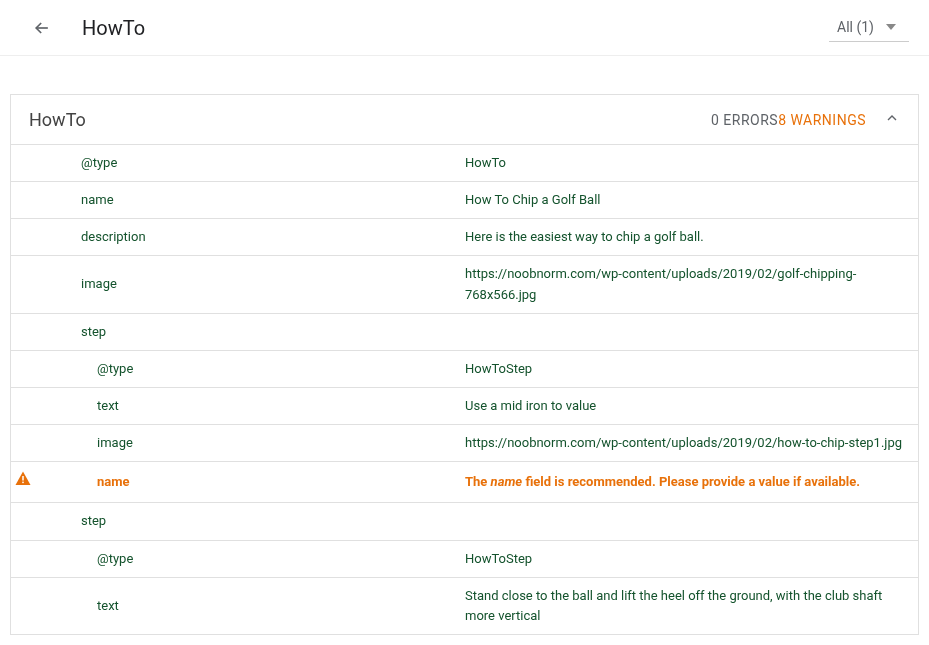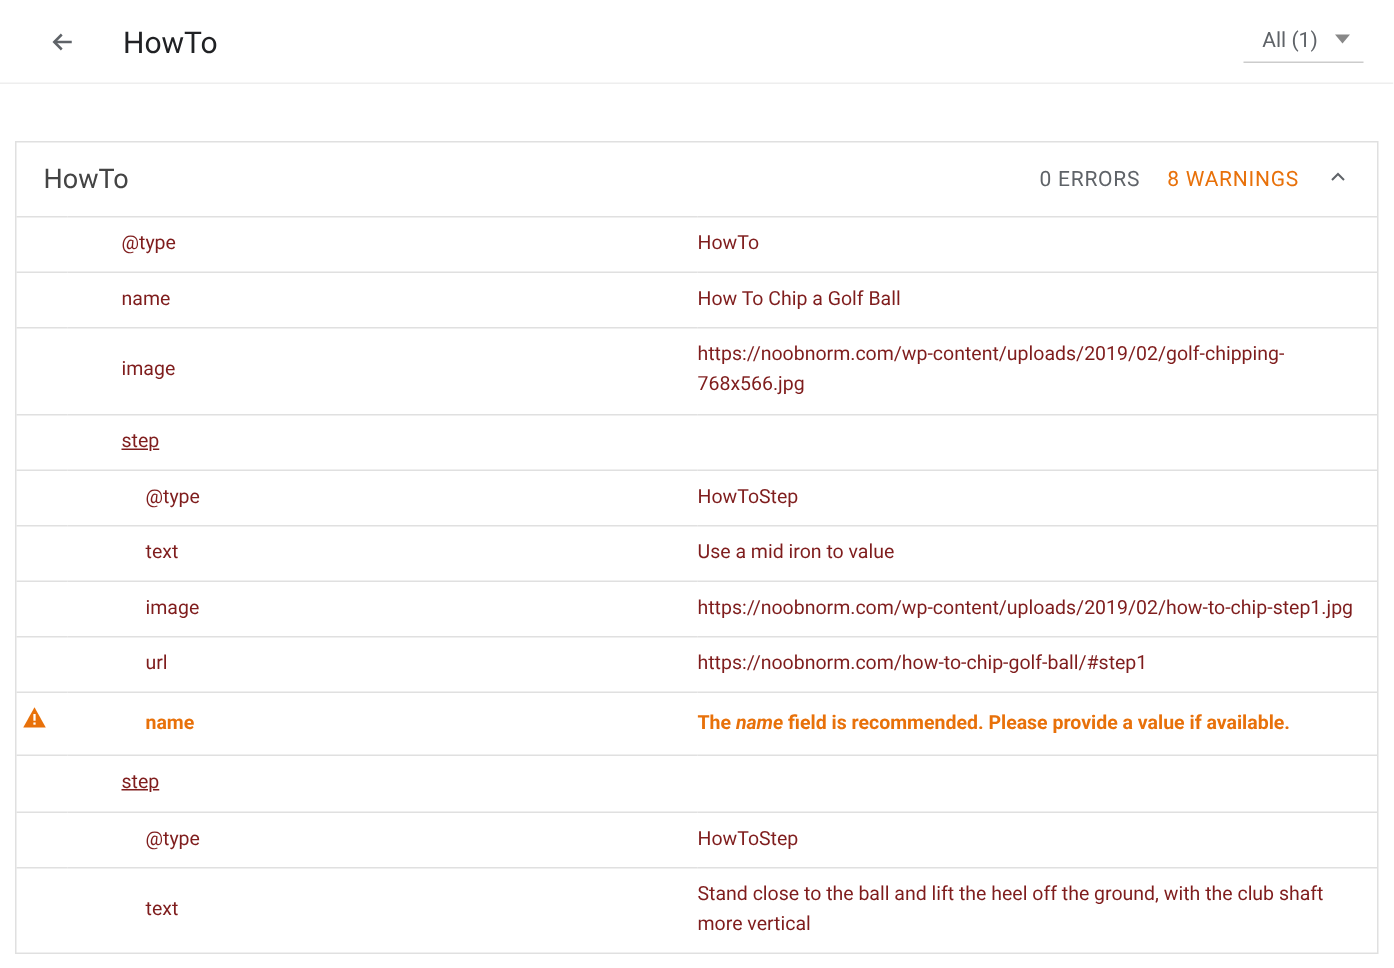--- a/index.html
+++ b/index.html
@@ -35,21 +35,20 @@
   .filter-dropdown {
     display: flex;
     align-items: center;
     gap: 12px;
     color: #5f6368;
     font-size: 14px;
     padding: 6px 4px 6px 8px;
     border-bottom: 1px solid #ccc;
     min-width: 80px;
     cursor: pointer;
-    justify-content: center;
   }
   .filter-caret svg { width: 10px; height: 10px; fill: #888; }
 
   .main-area {
     padding: 38px 10px 10px 10px;
   }
   .panel {
     border: 1px solid #e0e0e0;
     background: #fff;
   }
@@ -61,21 +60,20 @@
   }
   .panel-title {
     font-size: 18px;
     color: #444;
     flex: 1;
   }
   .err-count {
     color: #5f6368;
     font-size: 14px;
     letter-spacing: 0.5px;
-    margin-right: 18px;
   }
   .warn-count {
     color: #e8710a;
     font-size: 14px;
     letter-spacing: 0.5px;
     margin-right: 18px;
   }
   .collapse-icon svg { width: 16px; height: 16px; stroke: #5f6368; stroke-width: 2; fill: none; }
 
   table.data-table {
@@ -84,34 +82,34 @@
     table-layout: fixed;
   }
   table.data-table tr {
     border-top: 1px solid #e0e0e0;
   }
   table.data-table td {
     padding: 8px 10px 8px 0;
     vertical-align: middle;
     font-size: 13px;
     line-height: 1.55;
-    color: #7f1d1d;
+    color: #14532d;
     word-wrap: break-word;
   }
   col.c-icon { width: 34px; }
   col.c-key  { width: 420px; }
   col.c-val  {  }
 
   td.icon-cell { text-align: center; padding: 0; }
   .warn-icon svg { width: 18px; height: 18px; }
 
   td.key-cell { font-weight: 400; }
   .indent-0 { padding-left: 36px !important; }
   .indent-1 { padding-left: 52px !important; }
-  .bold-key { font-weight: 700; text-decoration: underline; }
+  .bold-key { font-weight: 700; }
 
   tr.warning td.key-cell,
   tr.warning td.val-cell { color: #e8710a; font-weight: 700; }
   tr.warning em { font-style: italic; }
 </style>
 </head>
 <body>
 
 <div class="top-header">
   <div class="back-arrow">
@@ -156,20 +154,25 @@
             <td class="key-cell indent-0">@type</td>
             <td class="val-cell">HowTo</td>
           </tr>
           <tr>
             <td class="icon-cell"></td>
             <td class="key-cell indent-0">name</td>
             <td class="val-cell">How To Chip a Golf Ball</td>
           </tr>
           <tr>
             <td class="icon-cell"></td>
+            <td class="key-cell indent-0">description</td>
+            <td class="val-cell">Here is the easiest way to chip a golf ball.</td>
+          </tr>
+          <tr>
+            <td class="icon-cell"></td>
             <td class="key-cell indent-0">image</td>
             <td class="val-cell">https://noobnorm.com/wp-content/uploads/2019/02/golf-chipping-768x566.jpg</td>
           </tr>
           <tr>
             <td class="icon-cell"></td>
             <td class="key-cell indent-0 bold-key">step</td>
             <td class="val-cell"></td>
           </tr>
           <tr>
             <td class="icon-cell"></td>
@@ -178,25 +181,20 @@
           </tr>
           <tr>
             <td class="icon-cell"></td>
             <td class="key-cell indent-1">text</td>
             <td class="val-cell">Use a mid iron to value</td>
           </tr>
           <tr>
             <td class="icon-cell"></td>
             <td class="key-cell indent-1">image</td>
             <td class="val-cell">https://noobnorm.com/wp-content/uploads/2019/02/how-to-chip-step1.jpg</td>
-          </tr>
-          <tr>
-            <td class="icon-cell"></td>
-            <td class="key-cell indent-1">url</td>
-            <td class="val-cell">https://noobnorm.com/how-to-chip-golf-ball/#step1</td>
           </tr>
           <tr class="warning">
             <td class="icon-cell"><span class="warn-icon"><svg viewBox="0 0 24 24">
                   <path fill="#e8710a" d="M12 2 L22 20 L2 20 Z"></path>
                   <rect x="11" y="8" width="2" height="6" fill="#fff"></rect>
                   <rect x="11" y="15.5" width="2" height="2" fill="#fff"></rect>
                 </svg></span></td>
             <td class="key-cell indent-1">name</td>
             <td class="val-cell">The <em>name</em> field is recommended. Please provide a value if available.</td>
           </tr>

